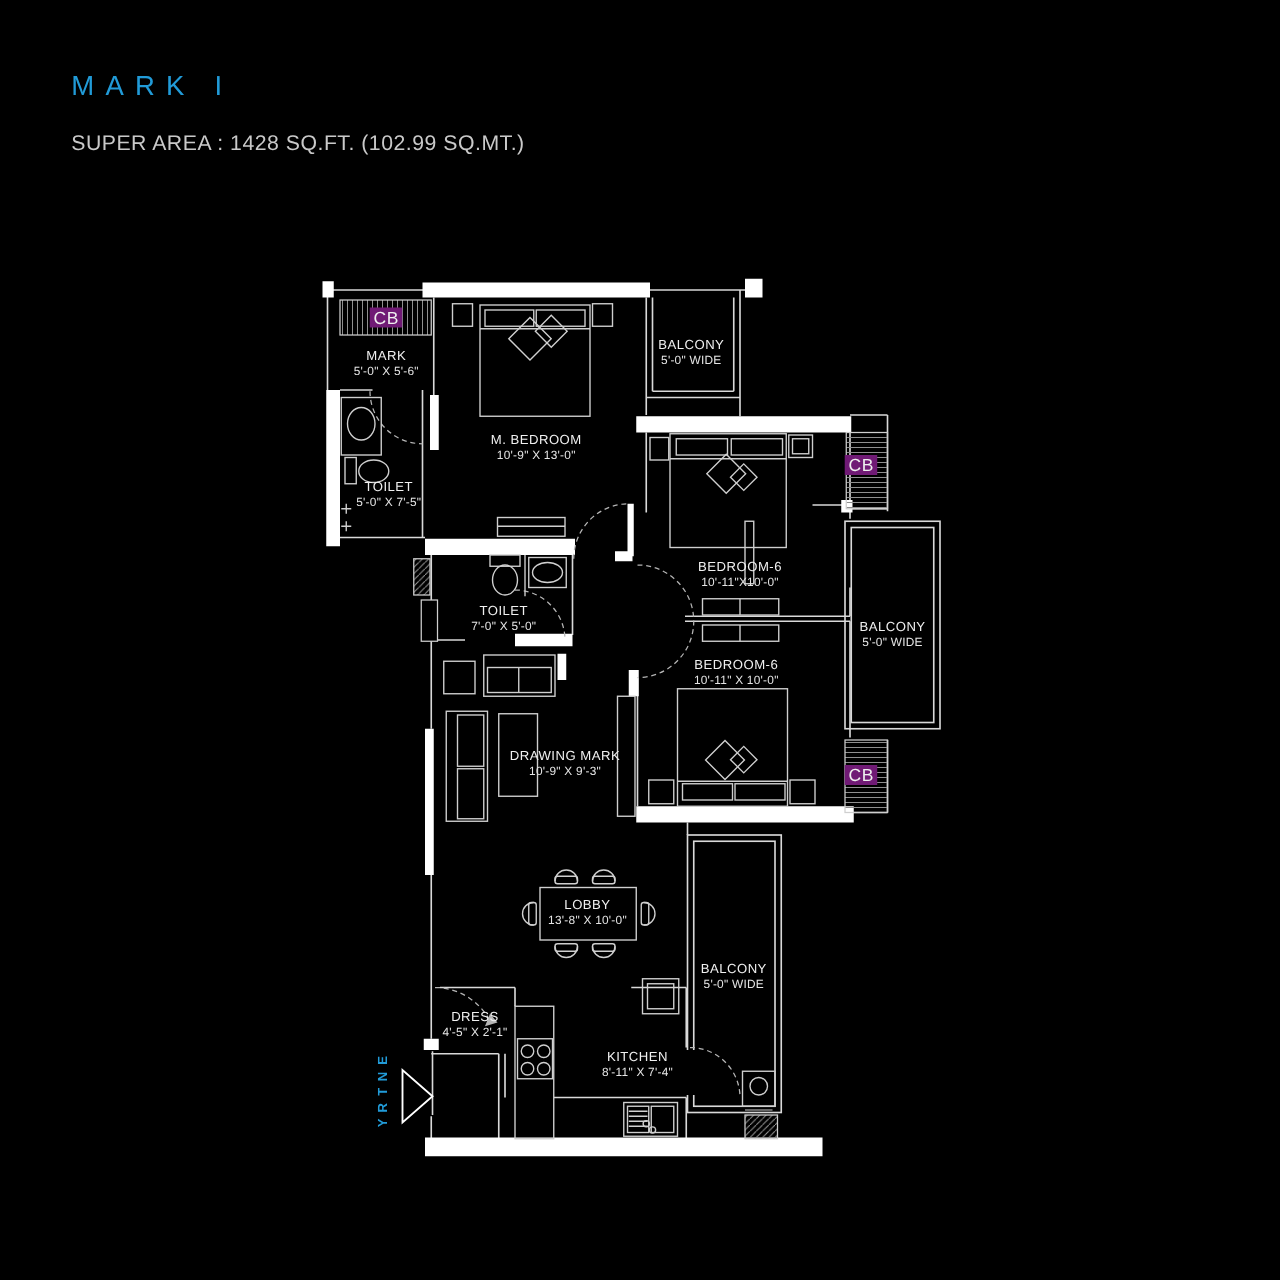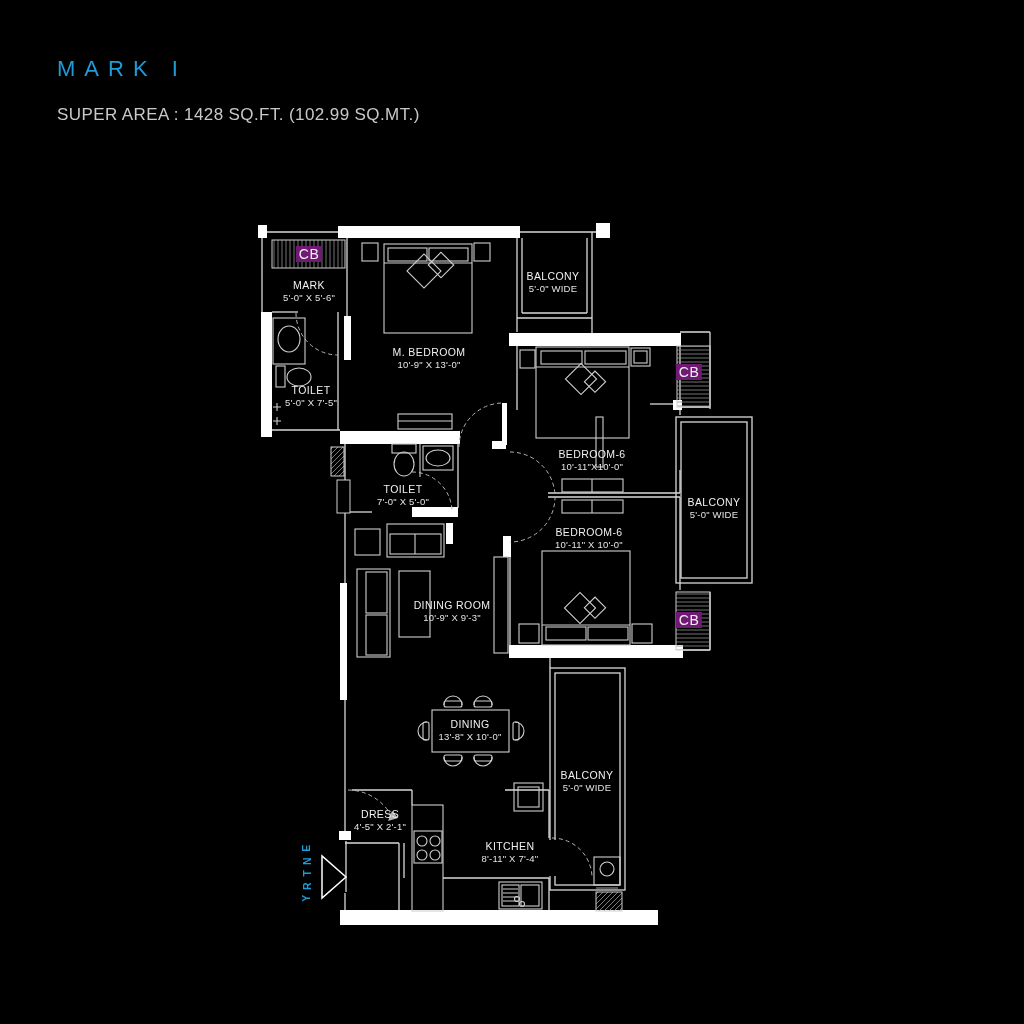--- a/index.html
+++ b/index.html
@@ -271,25 +271,25 @@
     </div>
     <div class="room-label" style="left:714px;top:508px">
       <div class="rn">BALCONY</div>
         <div class="rd">5'-0" WIDE</div>
     </div>
     <div class="room-label" style="left:589px;top:538px">
       <div class="rn">BEDROOM-6</div>
         <div class="rd">10'-11" X 10'-0"</div>
     </div>
     <div class="room-label" style="left:452px;top:611px">
-      <div class="rn">DINING ROOM</div>
+      <div class="rn">DRAWING MARK</div>
         <div class="rd">10'-9" X 9'-3"</div>
     </div>
     <div class="room-label" style="left:470px;top:730px">
-      <div class="rn">DINING</div>
+      <div class="rn">LOBBY</div>
         <div class="rd">13'-8" X 10'-0"</div>
     </div>
     <div class="room-label" style="left:587px;top:781px">
       <div class="rn">BALCONY</div>
         <div class="rd">5'-0" WIDE</div>
     </div>
     <div class="room-label" style="left:380px;top:820px">
       <div class="rn">DRESS</div>
         <div class="rd">4'-5" X 2'-1"</div>
     </div>

